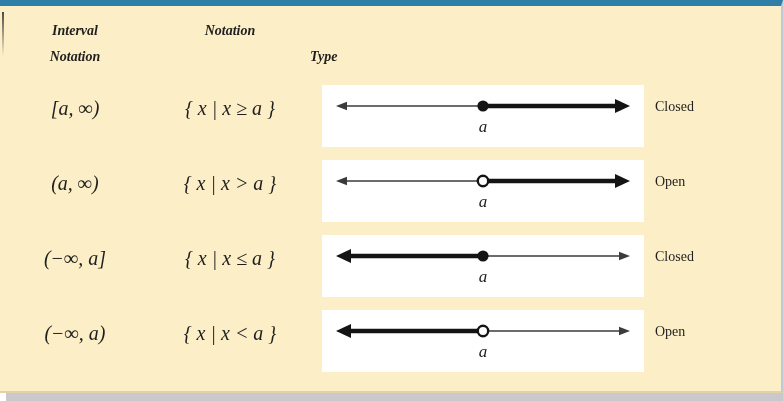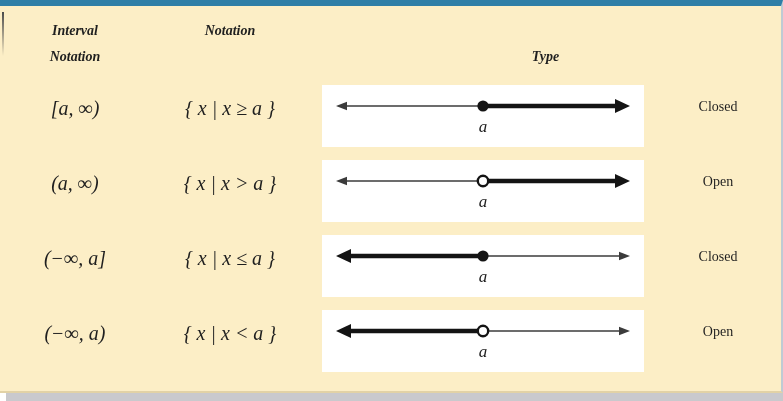--- a/index.html
+++ b/index.html
@@ -23,21 +23,21 @@
   }
   .drop-shadow{
     position:absolute;left:6px;right:0;bottom:0;height:8px;
     background:var(--shadow,#C9C9CD);
   }
   .hrow,.trow{display:flex;width:100%;}
   .col{box-sizing:border-box;}
   .c1{width:150px;text-align:center;}
   .c2{width:160px;text-align:center;}
   .c3{width:345px;text-align:center;}
-  .c4{flex:1;text-align:center;font-family:Liberation Serif, serif;}
+  .c4{flex:1;text-align:left;font-family:Liberation Serif, serif;}
   .hrow{padding-top:12px;}
   .head{font-size:14px;font-weight:bold;font-style:italic;line-height:26px;}
   .head .hl{display:block;}
   .head-pad{padding-top:26px;}
   .trows{margin-top:15px;}
   .trow{height:75px;align-items:flex-start;}
   .math{font-style:italic;font-size:20px;line-height:24px;padding-top:11px;white-space:pre;}
   .typ{font-size:14px;line-height:26px;padding-top:9px;}
   .graph-box{
     width:322px;height:62px;margin:0 auto;background:#fff;

